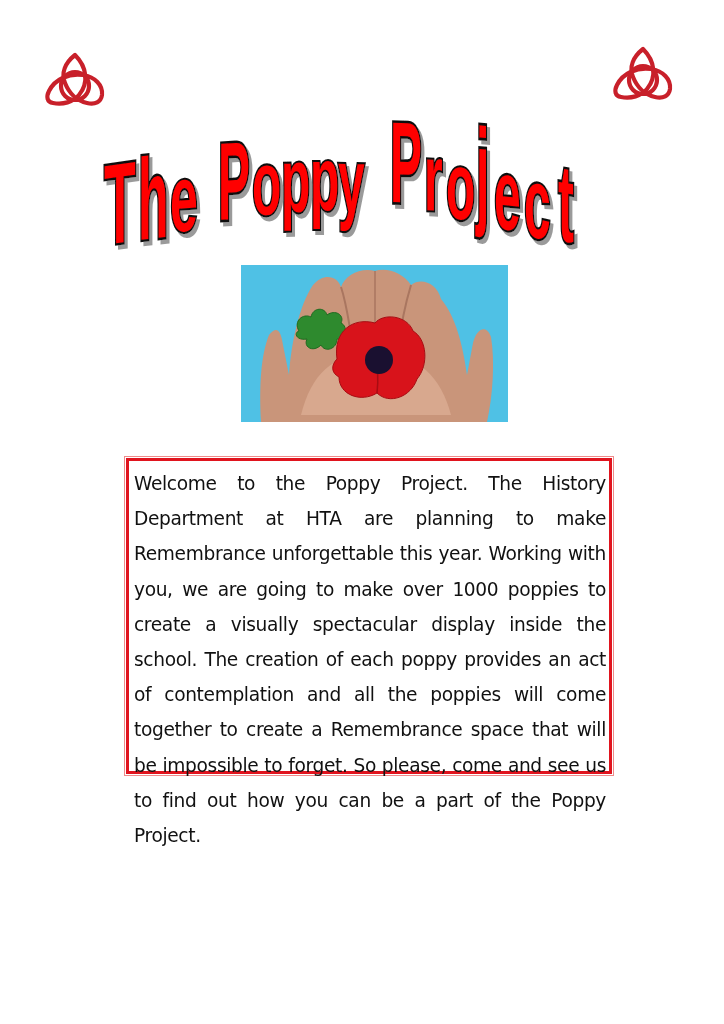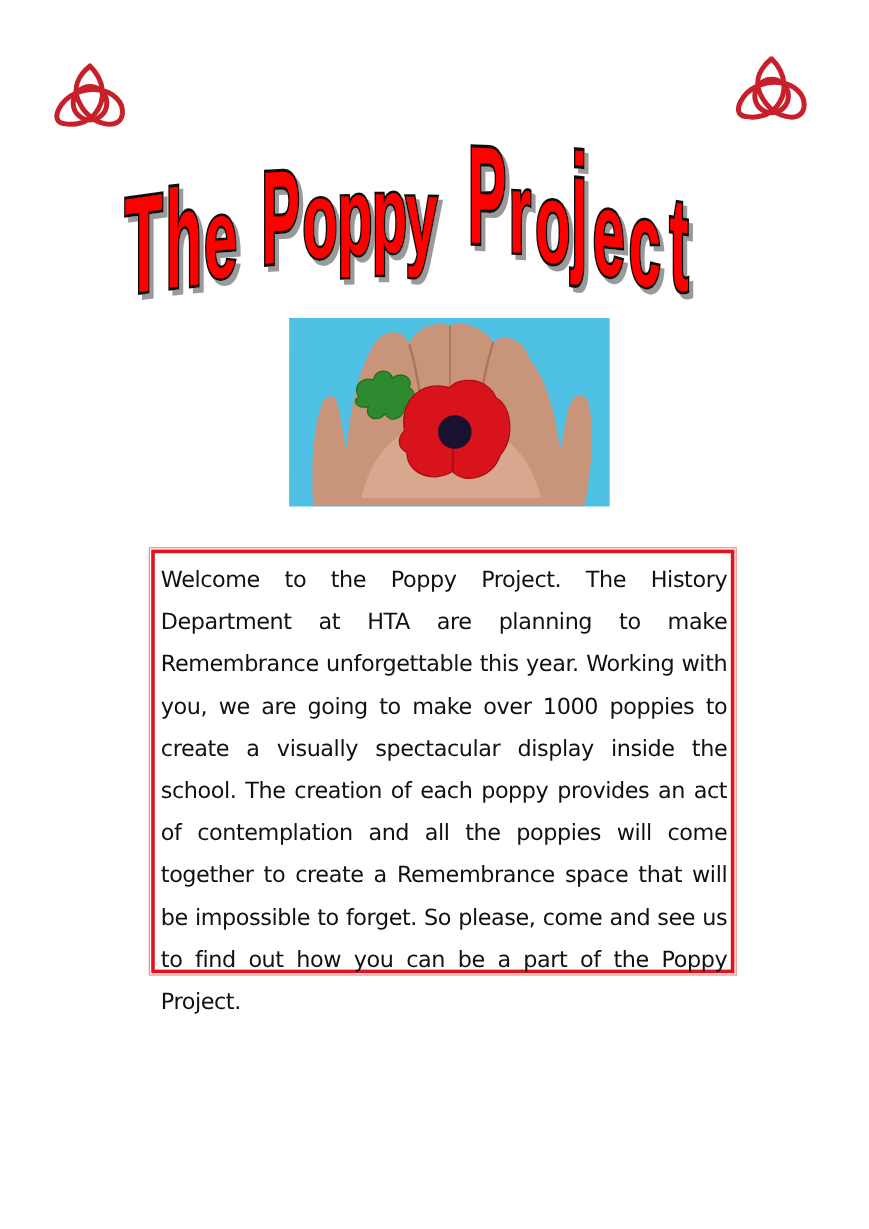--- a/index.html
+++ b/index.html
@@ -38,21 +38,21 @@
     height: 157px;
     overflow: hidden;
     background: linear-gradient(180deg, #5cc6e6 0%, #4ebfe3 100%);
   }
   .photo svg { display: block; }
   .textbox {
     position: absolute;
     left: 124px;
     top: 456px;
     width: 490px;
-    height: 357px;
+    height: 320px;
     box-sizing: border-box;
     border: 1px solid #f08a8a;
     background: #fff;
   }
   .textbox-inner {
     position: absolute;
     inset: 1px;
     border: 3px solid #e0141e;
   }
   .body-text {

